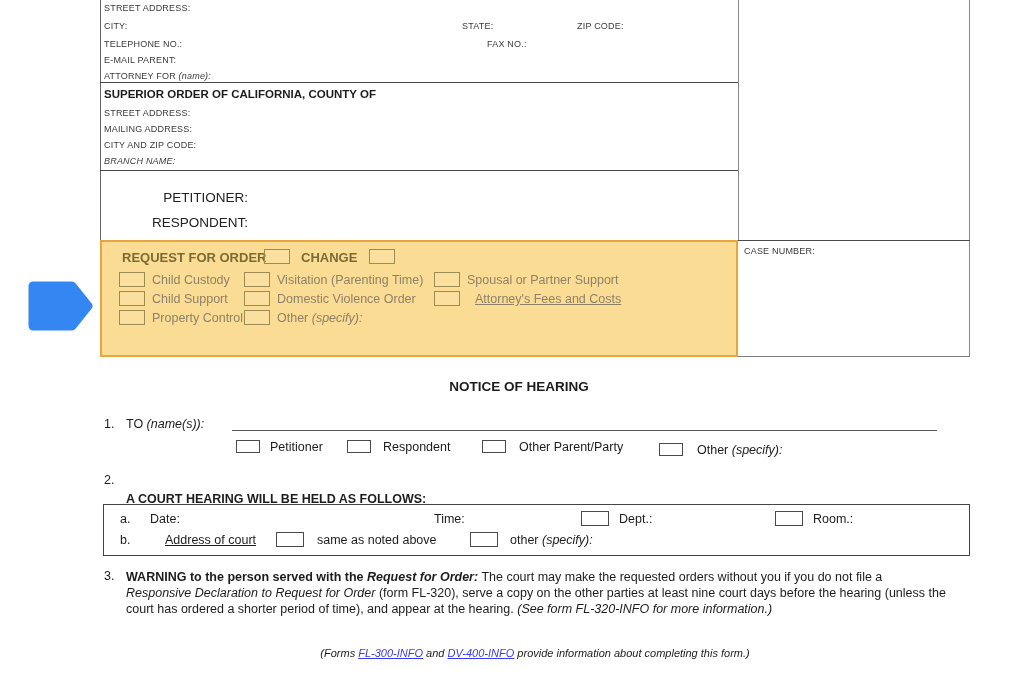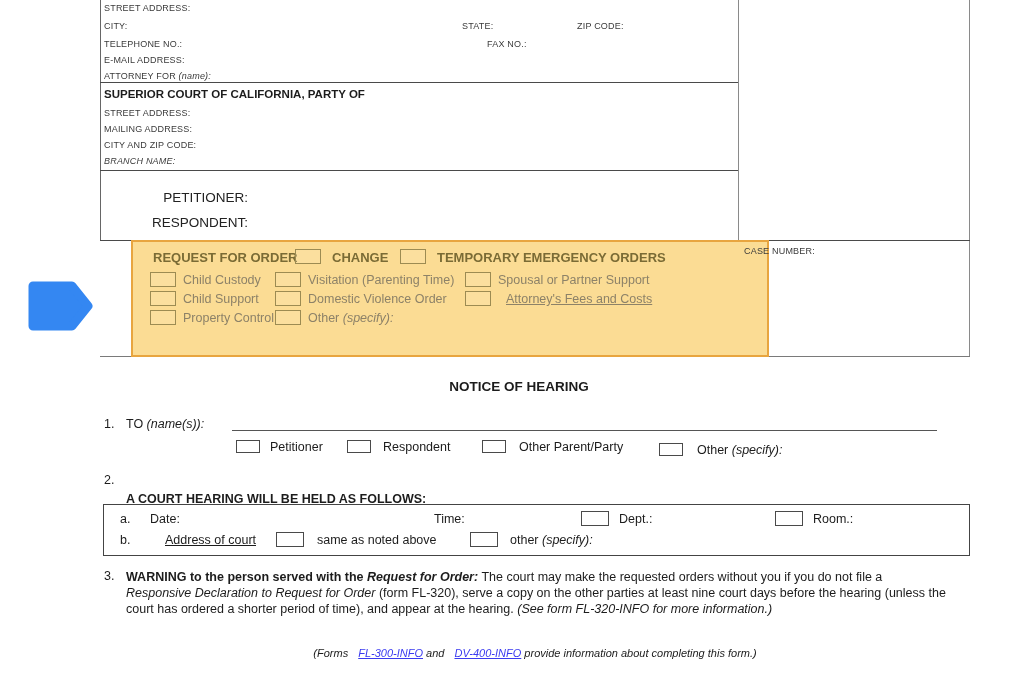--- a/index.html
+++ b/index.html
@@ -13,70 +13,69 @@
   .abs{position:absolute;}
   .lbl{font-size:9px; color:#3a3a3a; letter-spacing:.2px;}
   .body-txt{font-size:12.5px;}
   .b{font-weight:bold;}
   .i{font-style:italic;}
   .vline{width:0; border-left:1px solid var(--line-gray);}
   .hline{height:0; border-top:1px solid var(--line-dark);}
   .cb{display:inline-block; width:24px; height:13px; border:1.5px solid #4a4a4a; background:#fff; vertical-align:-2px;}
   .cb-big{width:28px; height:15px;}
   .cb-o{display:inline-block; width:26px; height:15px; border:1.5px solid var(--hl-box); background:rgba(255,255,255,.10); vertical-align:-3px;}
-  .hl-box{background:var(--hl-bg); border:2px solid var(--hl-border);margin-left:31px;}
+  .hl-box{background:var(--hl-bg); border:2px solid var(--hl-border);}
   .hl-title{font-size:13px; font-weight:bold; color:var(--hl-text);}
   .hl-lab{font-size:12.5px; color:var(--hl-label);}
   .party{font-size:13.5px; color:#222; line-height:17px;margin-top:8px;}
   .link{color:var(--link); text-decoration:underline; cursor:pointer;}
   .warn{font-size:12.5px; line-height:16.2px; color:#1c1c1c;}
-  a{color:var(--link);margin-left:7px;}
+  a{color:var(--link);}
 </style>
 </head>
 <body>
 
 <div class="abs vline" style="left:100px; top:0; height:240px; border-color:#666;"></div>
 <div class="abs vline" style="left:738px; top:0; height:240px;"></div>
 <div class="abs vline" style="left:969px; top:0; height:357px;"></div>
 <div class="abs hline" style="left:100px; top:82px; width:638px;"></div>
 <div class="abs hline" style="left:100px; top:170px; width:638px;"></div>
 <div class="abs hline" style="left:100px; top:240px; width:870px;"></div>
 <div class="abs hline" style="left:100px; top:356px; width:870px; border-color:#7a7a7a;"></div>
 
 <div class="abs" style="left:100px; top:0; width:638px; height:82px;">
   <span class="abs lbl" style="left:4px; top:3px;">STREET ADDRESS:</span>
   <span class="abs lbl" style="left:4px; top:21px;">CITY:</span>
   <span class="abs lbl" style="left:362px; top:21px;">STATE:</span>
   <span class="abs lbl" style="left:477px; top:21px;">ZIP CODE:</span>
   <span class="abs lbl" style="left:4px; top:39px;">TELEPHONE NO.:</span>
   <span class="abs lbl" style="left:387px; top:39px;">FAX NO.:</span>
-  <span class="abs lbl" style="left:4px; top:55px;">E-MAIL ADDRESS:</span>
+  <span class="abs lbl" style="left:4px; top:55px;">E-MAIL PARENT:</span>
   <span class="abs lbl" style="left:4px; top:71px;"><span>ATTORNEY FOR </span><span class="i">(name):</span></span>
 </div>
 
 <div class="abs" style="left:100px; top:82px; width:638px; height:88px;">
-  <span class="abs b" style="left:4px; top:6px; font-size:11.5px;">SUPERIOR COURT OF CALIFORNIA, PARTY OF</span>
+  <span class="abs b" style="left:4px; top:6px; font-size:11.5px;">SUPERIOR ORDER OF CALIFORNIA, COUNTY OF</span>
   <span class="abs lbl" style="left:4px; top:26px;">STREET ADDRESS:</span>
   <span class="abs lbl" style="left:4px; top:42px;">MAILING ADDRESS:</span>
   <span class="abs lbl" style="left:4px; top:58px;">CITY AND ZIP CODE:</span>
   <span class="abs lbl" style="left:4px; top:74px;font-style:italic;">BRANCH NAME:</span>
 </div>
 
 <div class="abs" style="left:100px; top:181px; width:148px; text-align:right;">
   <div class="party">PETITIONER:</div>
   <div class="party">RESPONDENT:</div>
   <div class="party">OTHER PARENT/PARTY:</div>
 </div>
 
 <div class="abs hl-box" style="left:100px; top:240px; width:638px; height:117px;">
   <span class="abs hl-title" style="left:20px; top:8px;">REQUEST FOR ORDER</span>
   <span class="abs cb-o" style="left:162px; top:7px;"></span>
   <span class="abs hl-title" style="left:199px; top:8px;">CHANGE</span>
   <span class="abs cb-o" style="left:267px; top:7px;"></span>
-  <span class="abs hl-title" style="left:304px; top:8px;">TEMPORARY EMERGENCY ORDERS</span>
 
   <span class="abs cb-o" style="left:17px; top:30px;"></span>
   <span class="abs hl-lab" style="left:50px; top:31px;">Child Custody</span>
   <span class="abs cb-o" style="left:142px; top:30px;"></span>
   <span class="abs hl-lab" style="left:175px; top:31px;">Visitation (Parenting Time)</span>
   <span class="abs cb-o" style="left:332px; top:30px;"></span>
   <span class="abs hl-lab" style="left:365px; top:31px;">Spousal or Partner Support</span>
 
   <span class="abs cb-o" style="left:17px; top:49px;"></span>
   <span class="abs hl-lab" style="left:50px; top:50px;">Child Support</span>

